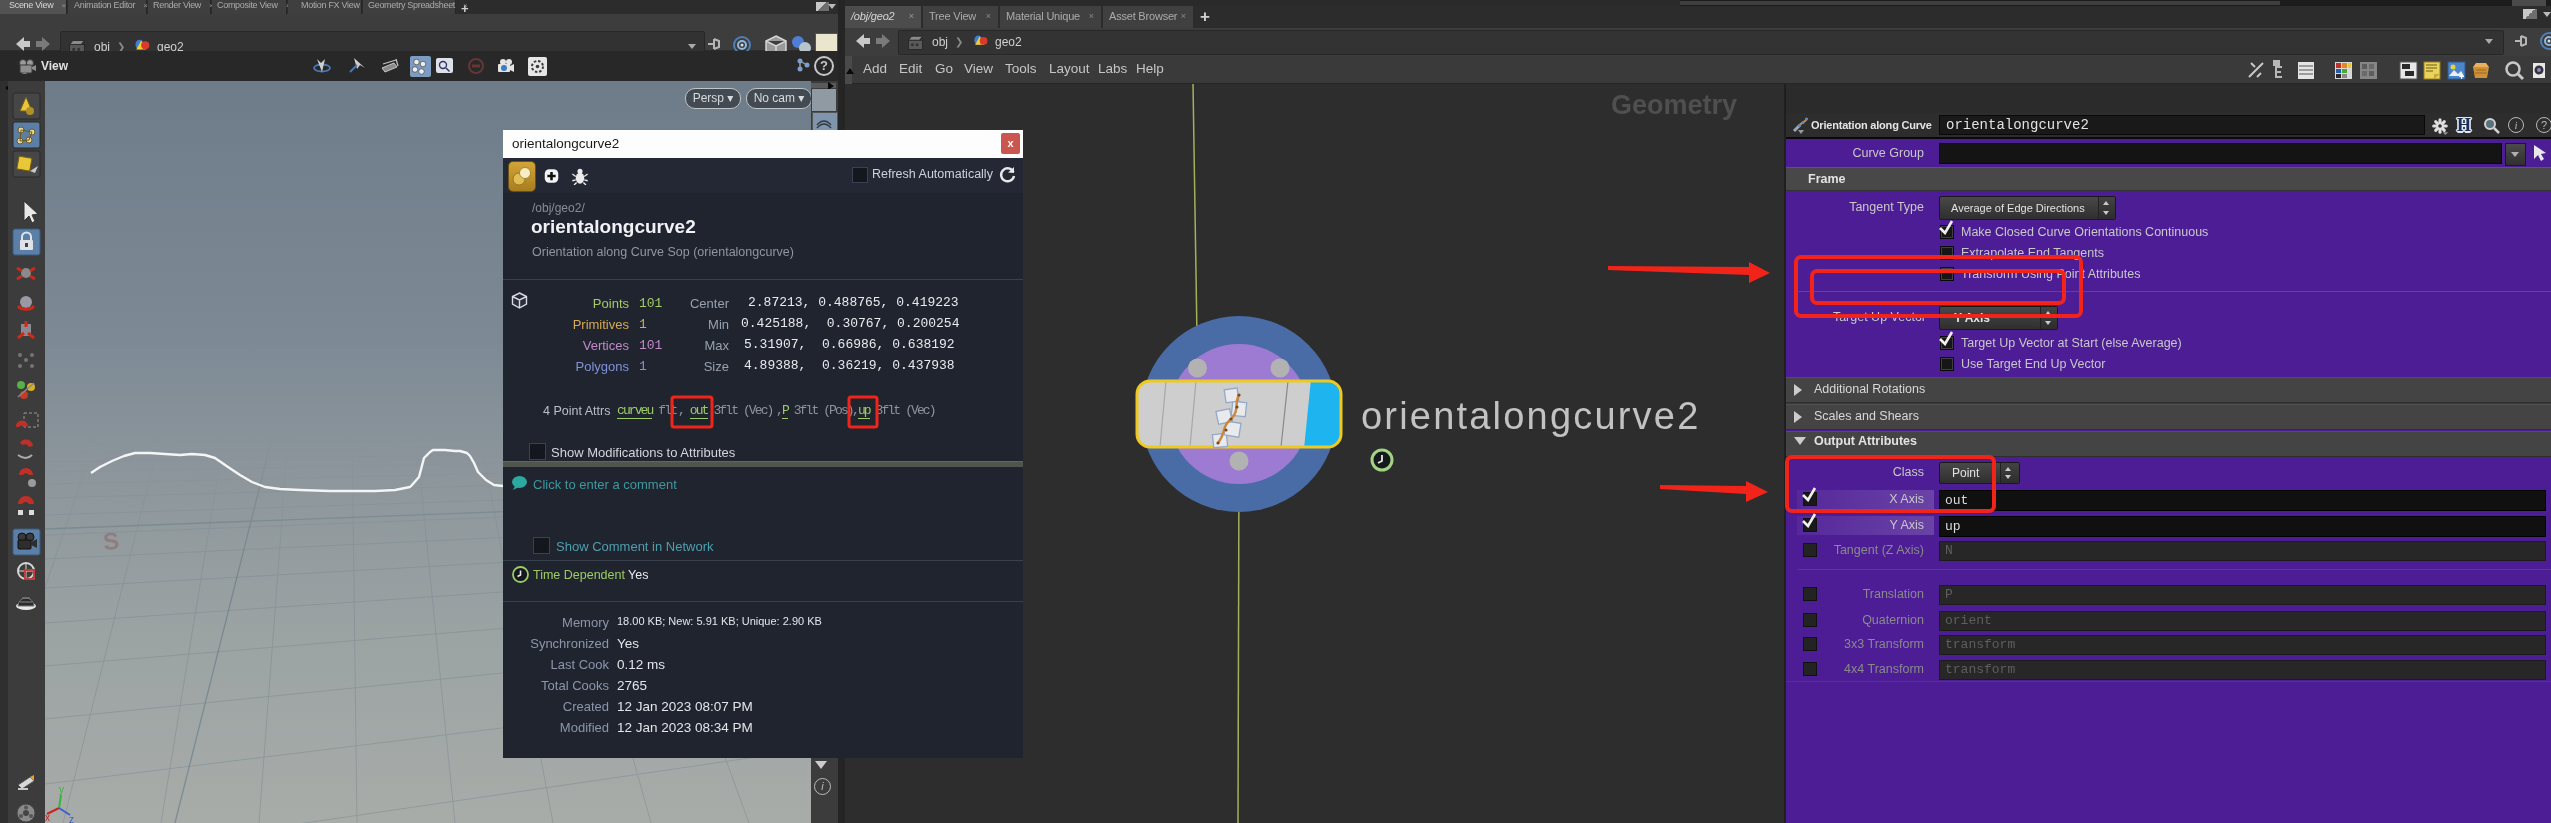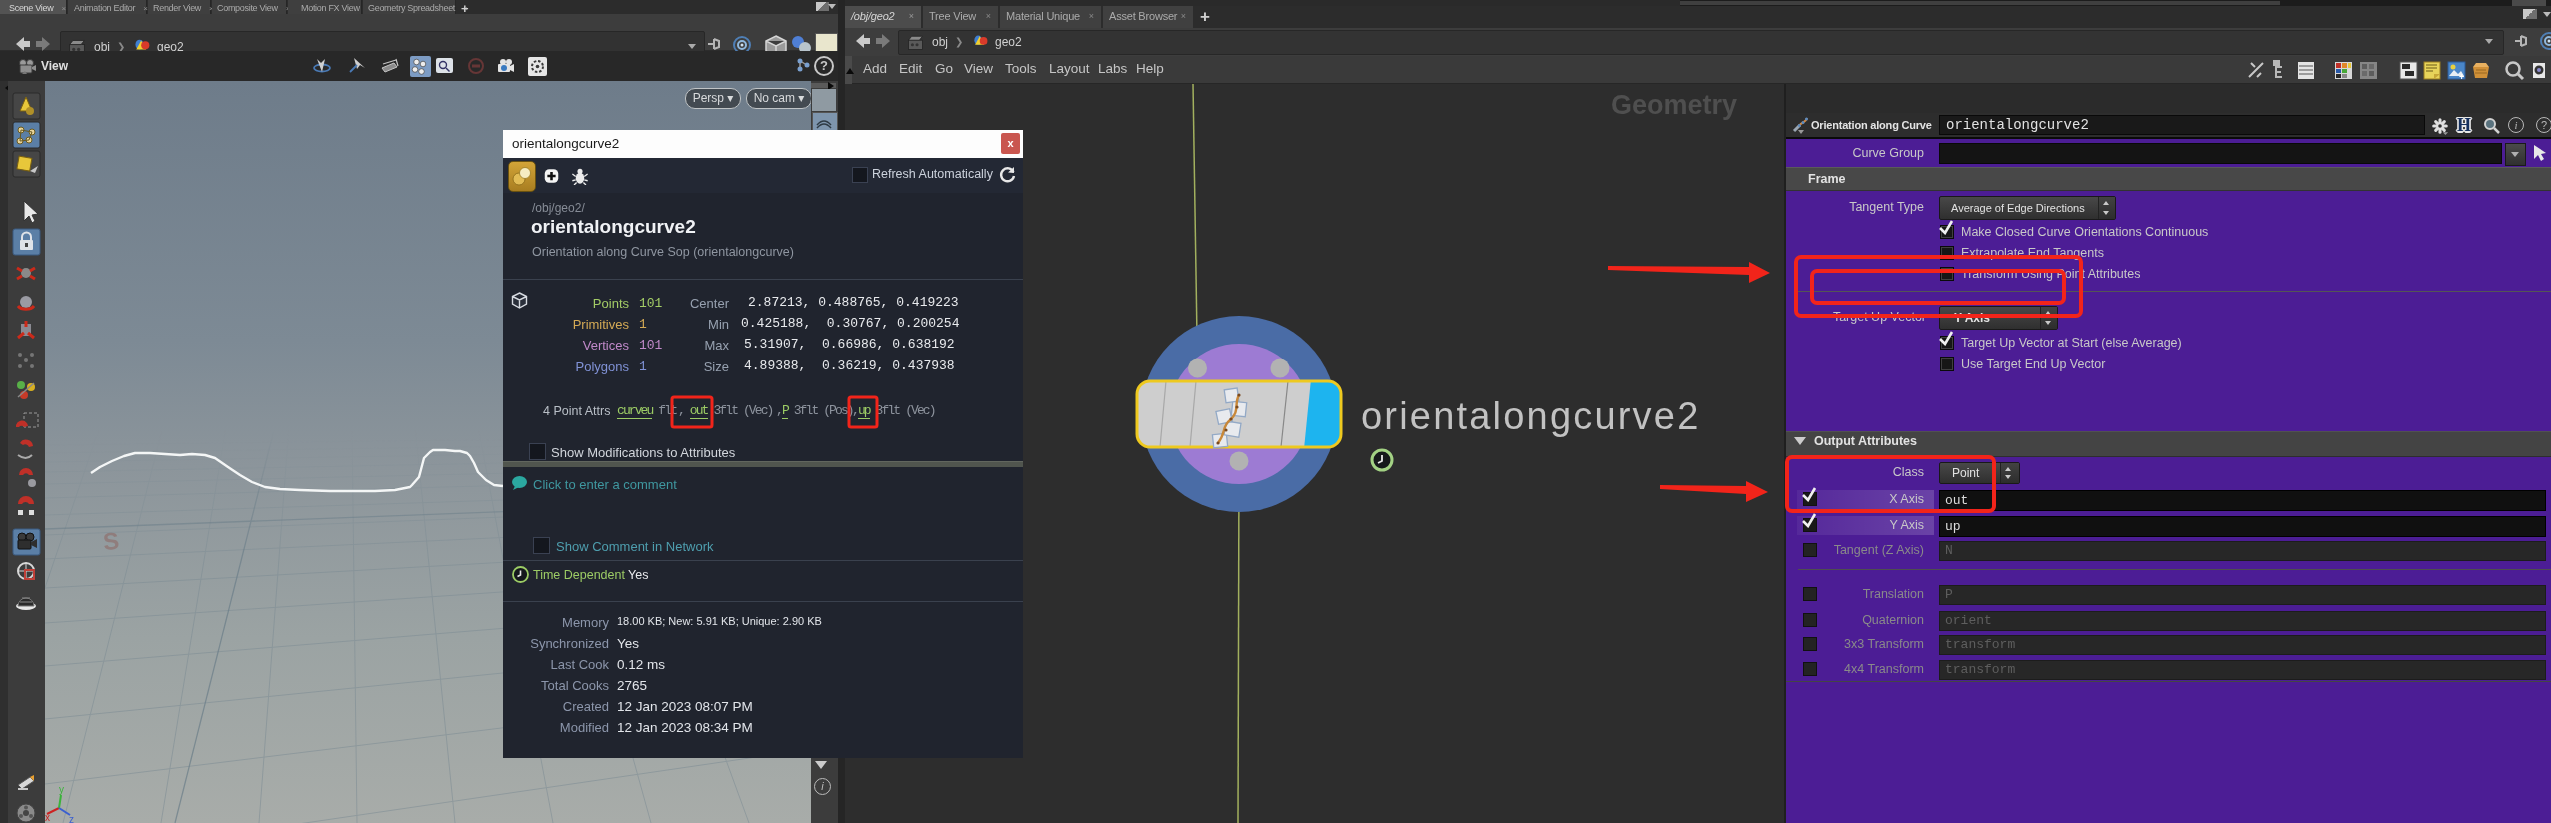--- a/index.html
+++ b/index.html
@@ -1,19 +1,19 @@
 <!DOCTYPE html>
 <html><head>
 <meta charset="utf-8">
 <style>
 html,body{margin:0;padding:0;background:#2b2b2b;}
 #page{position:relative;width:2551px;height:823px;overflow:hidden;font-family:"Liberation Sans",sans-serif;background:#333;}
 .a{position:absolute;}
 .mono{font-family:"Liberation Mono",monospace;font-size:13px;}
-.tab{position:absolute;top:0;height:14px;background:#3f3f3f;color:#ababab;font-size:9px;letter-spacing:-0.3px;line-height:16px;white-space:nowrap;box-shadow:1px 0 0 #262626;}
+.tab{position:absolute;top:0;height:14px;background:#3f3f3f;color:#ababab;font-size:9px;letter-spacing:-0.3px;line-height:10px;white-space:nowrap;box-shadow:1px 0 0 #262626;}
 .tab .x{color:#909090;font-size:8px;margin-left:8px;}
 .cb{position:absolute;width:12px;height:12px;background:#161616;border:1px solid #0a0a0a;box-shadow:inset 0 0 0 1px #3f3f3f;}
 .cbd{position:absolute;width:12px;height:12px;background:#232323;border:1px solid #111;}
 .lbl{position:absolute;color:#c8c8c8;font-size:12.5px;white-space:nowrap;}
 .dlbl{position:absolute;color:#8a8a8a;font-size:12.5px;white-space:nowrap;}
 .fld{position:absolute;background:#101010;border:1px solid #000;color:#dcdcdc;font-family:"Liberation Mono",monospace;font-size:13px;line-height:19px;padding-left:5px;white-space:nowrap;}
 .fldd{position:absolute;background:#272727;border:1px solid #1c1c1c;color:#5e5e5e;font-family:"Liberation Mono",monospace;font-size:13px;line-height:18px;padding-left:5px;white-space:nowrap;}
 .dd{position:absolute;background:linear-gradient(#484848,#2f2f2f);border:1px solid #191919;border-radius:2px;color:#e2e2e2;font-size:12px;white-space:nowrap;}
 .spin{position:absolute;right:0;top:0;bottom:0;width:16px;border-left:1px solid #222;background:linear-gradient(#424242,#2d2d2d);}
 .spin:before{content:"";position:absolute;left:4px;top:4px;border:3.5px solid transparent;border-bottom:4.5px solid #c9c9c9;border-top:none;}
@@ -588,20 +588,22 @@
   <div class="lbl" style="left:0;top:197px;width:140px;text-align:right;">Target Up Vector</div>
   <div class="dd" style="left:153px;top:193px;width:117px;height:22px;"><span style="margin-left:14px;line-height:22px;font-weight:bold;">Y Axis</span><div class="spin"></div></div>
   <div class="cb" style="left:154px;top:223px;"></div>
   <svg class="chk" style="left:152px;top:217px;" viewBox="0 0 16 16">
         <path d="M2 9 L7 14 L14 2" stroke="#f0f0f0" stroke-width="2.6" fill="none"></path>
       </svg>
   <div class="lbl" style="left:175px;top:223px;">Target Up Vector at Start (else Average)</div>
   <div class="cb" style="left:154px;top:244px;"></div>
   <div class="lbl" style="left:175px;top:244px;">Use Target End Up Vector</div>
 
+  <div class="a" style="left:0;top:264px;width:765px;height:26px;background:#444;border-top:1px solid #515151;border-bottom:1px solid #2e2e2e;box-sizing:border-box;"><span class="tri-r" style="margin-top:6px;"></span><span style="color:#d8d8d8;line-height:24px;position:relative;top:-3px;font-size:12.5px;">Additional Rotations</span></div>
+  <div class="a" style="left:0;top:291px;width:765px;height:26px;background:#444;border-top:1px solid #515151;border-bottom:1px solid #2e2e2e;box-sizing:border-box;"><span class="tri-r" style="margin-top:6px;"></span><span style="color:#d8d8d8;line-height:24px;position:relative;top:-3px;font-size:12.5px;">Scales and Shears</span></div>
   <div class="a" style="left:0;top:318px;width:765px;height:26px;background:#444;border-top:1px solid #515151;border-bottom:1px solid #2e2e2e;box-sizing:border-box;"><span class="tri-d"></span><span style="color:#e2e2e2;font-weight:bold;line-height:24px;position:relative;top:-3px;margin-left:5px;font-size:12.5px;">Output Attributes</span></div>
 
   <div class="lbl" style="left:0;top:352px;width:138px;text-align:right;">Class</div>
   <div class="dd" style="left:153px;top:349px;width:79px;height:20px;"><span style="margin-left:12px;line-height:20px;">Point</span><div class="spin" style="width:18px;"></div></div>
 
   <div class="a" style="left:11px;top:377px;width:137px;height:19px;background:linear-gradient(90deg,rgba(255,255,255,0.05),rgba(255,255,255,0.17));"></div>
   <div class="cbd" style="left:17px;top:379px;background:#191919;"></div>
   <svg class="chk" style="left:15px;top:373px;" viewBox="0 0 16 16">
         <path d="M2 9 L7 14 L14 2" stroke="#f0f0f0" stroke-width="2.6" fill="none"></path>
       </svg>

